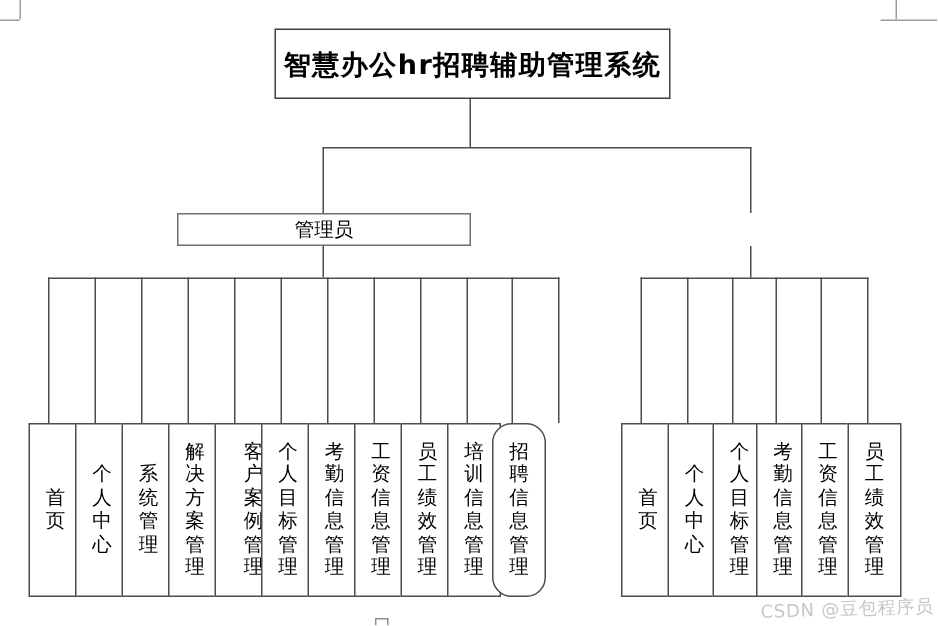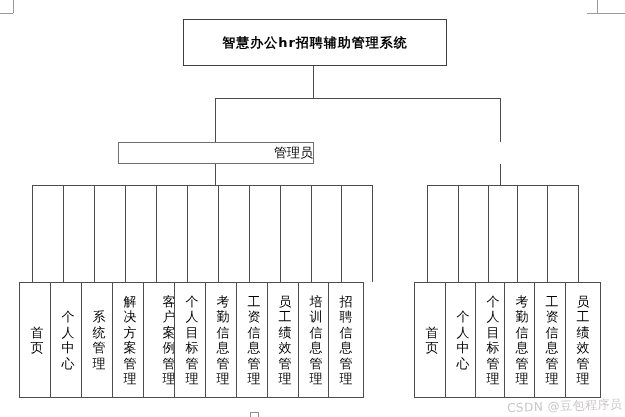--- a/index.html
+++ b/index.html
@@ -9,22 +9,22 @@
   }
   
   .hline{position:absolute;height:1px;background:#4c4c4c;}
   .vline{position:absolute;width:1px;background:#4c4c4c;}
   
   .box{
     position:absolute;background:#fff;border:1px solid #5f5f5f;
     display:flex;align-items:center;justify-content:center;box-sizing:border-box;
   }
   .root-box{left:183px;top:19px;width:264px;height:47px;border-color:#3f3f3f;}
-  .root-box span{font-size:13px;font-weight:bold;letter-spacing:1px;}
-  .branch-box{height:22px;border-color:#6e6e6e;justify-content:flex-end;}
+  .root-box span{font-size:18px;font-weight:bold;letter-spacing:1px;}
+  .branch-box{height:22px;border-color:#6e6e6e;}
   .branch-box span{font-size:13px;}
   .branch-admin{left:118px;top:142px;width:196px;}
   .branch-emp{left:445px;top:142px;width:110px;}
   .leaf{
     position:absolute;top:282px;width:36px;height:116px;background:#fff;
     border:1px solid #4d4d4d;display:flex;align-items:center;justify-content:center;
     box-sizing:border-box;
   }
   .leaf span{
     display:block;width:14px;word-break:break-all;text-align:center;
@@ -113,21 +113,21 @@
     </div>
   <div class="leaf" style="left:236px;">
     <span>工资信息管理</span>
     </div>
   <div class="leaf" style="left:267px;">
     <span>员工绩效管理</span>
     </div>
   <div class="leaf" style="left:298px;">
     <span>培训信息管理</span>
     </div>
-  <div class="leaf" style="left:328px;">
+  <div class="leaf" style="left:328px;border-radius:13px;">
     <span>招聘信息管理</span>
     </div>
 
   <div class="leaf" style="left:414px;">
     <span>首页</span>
     </div>
   <div class="leaf" style="left:445px;">
     <span>个人中心</span>
     </div>
   <div class="leaf" style="left:475px;">

